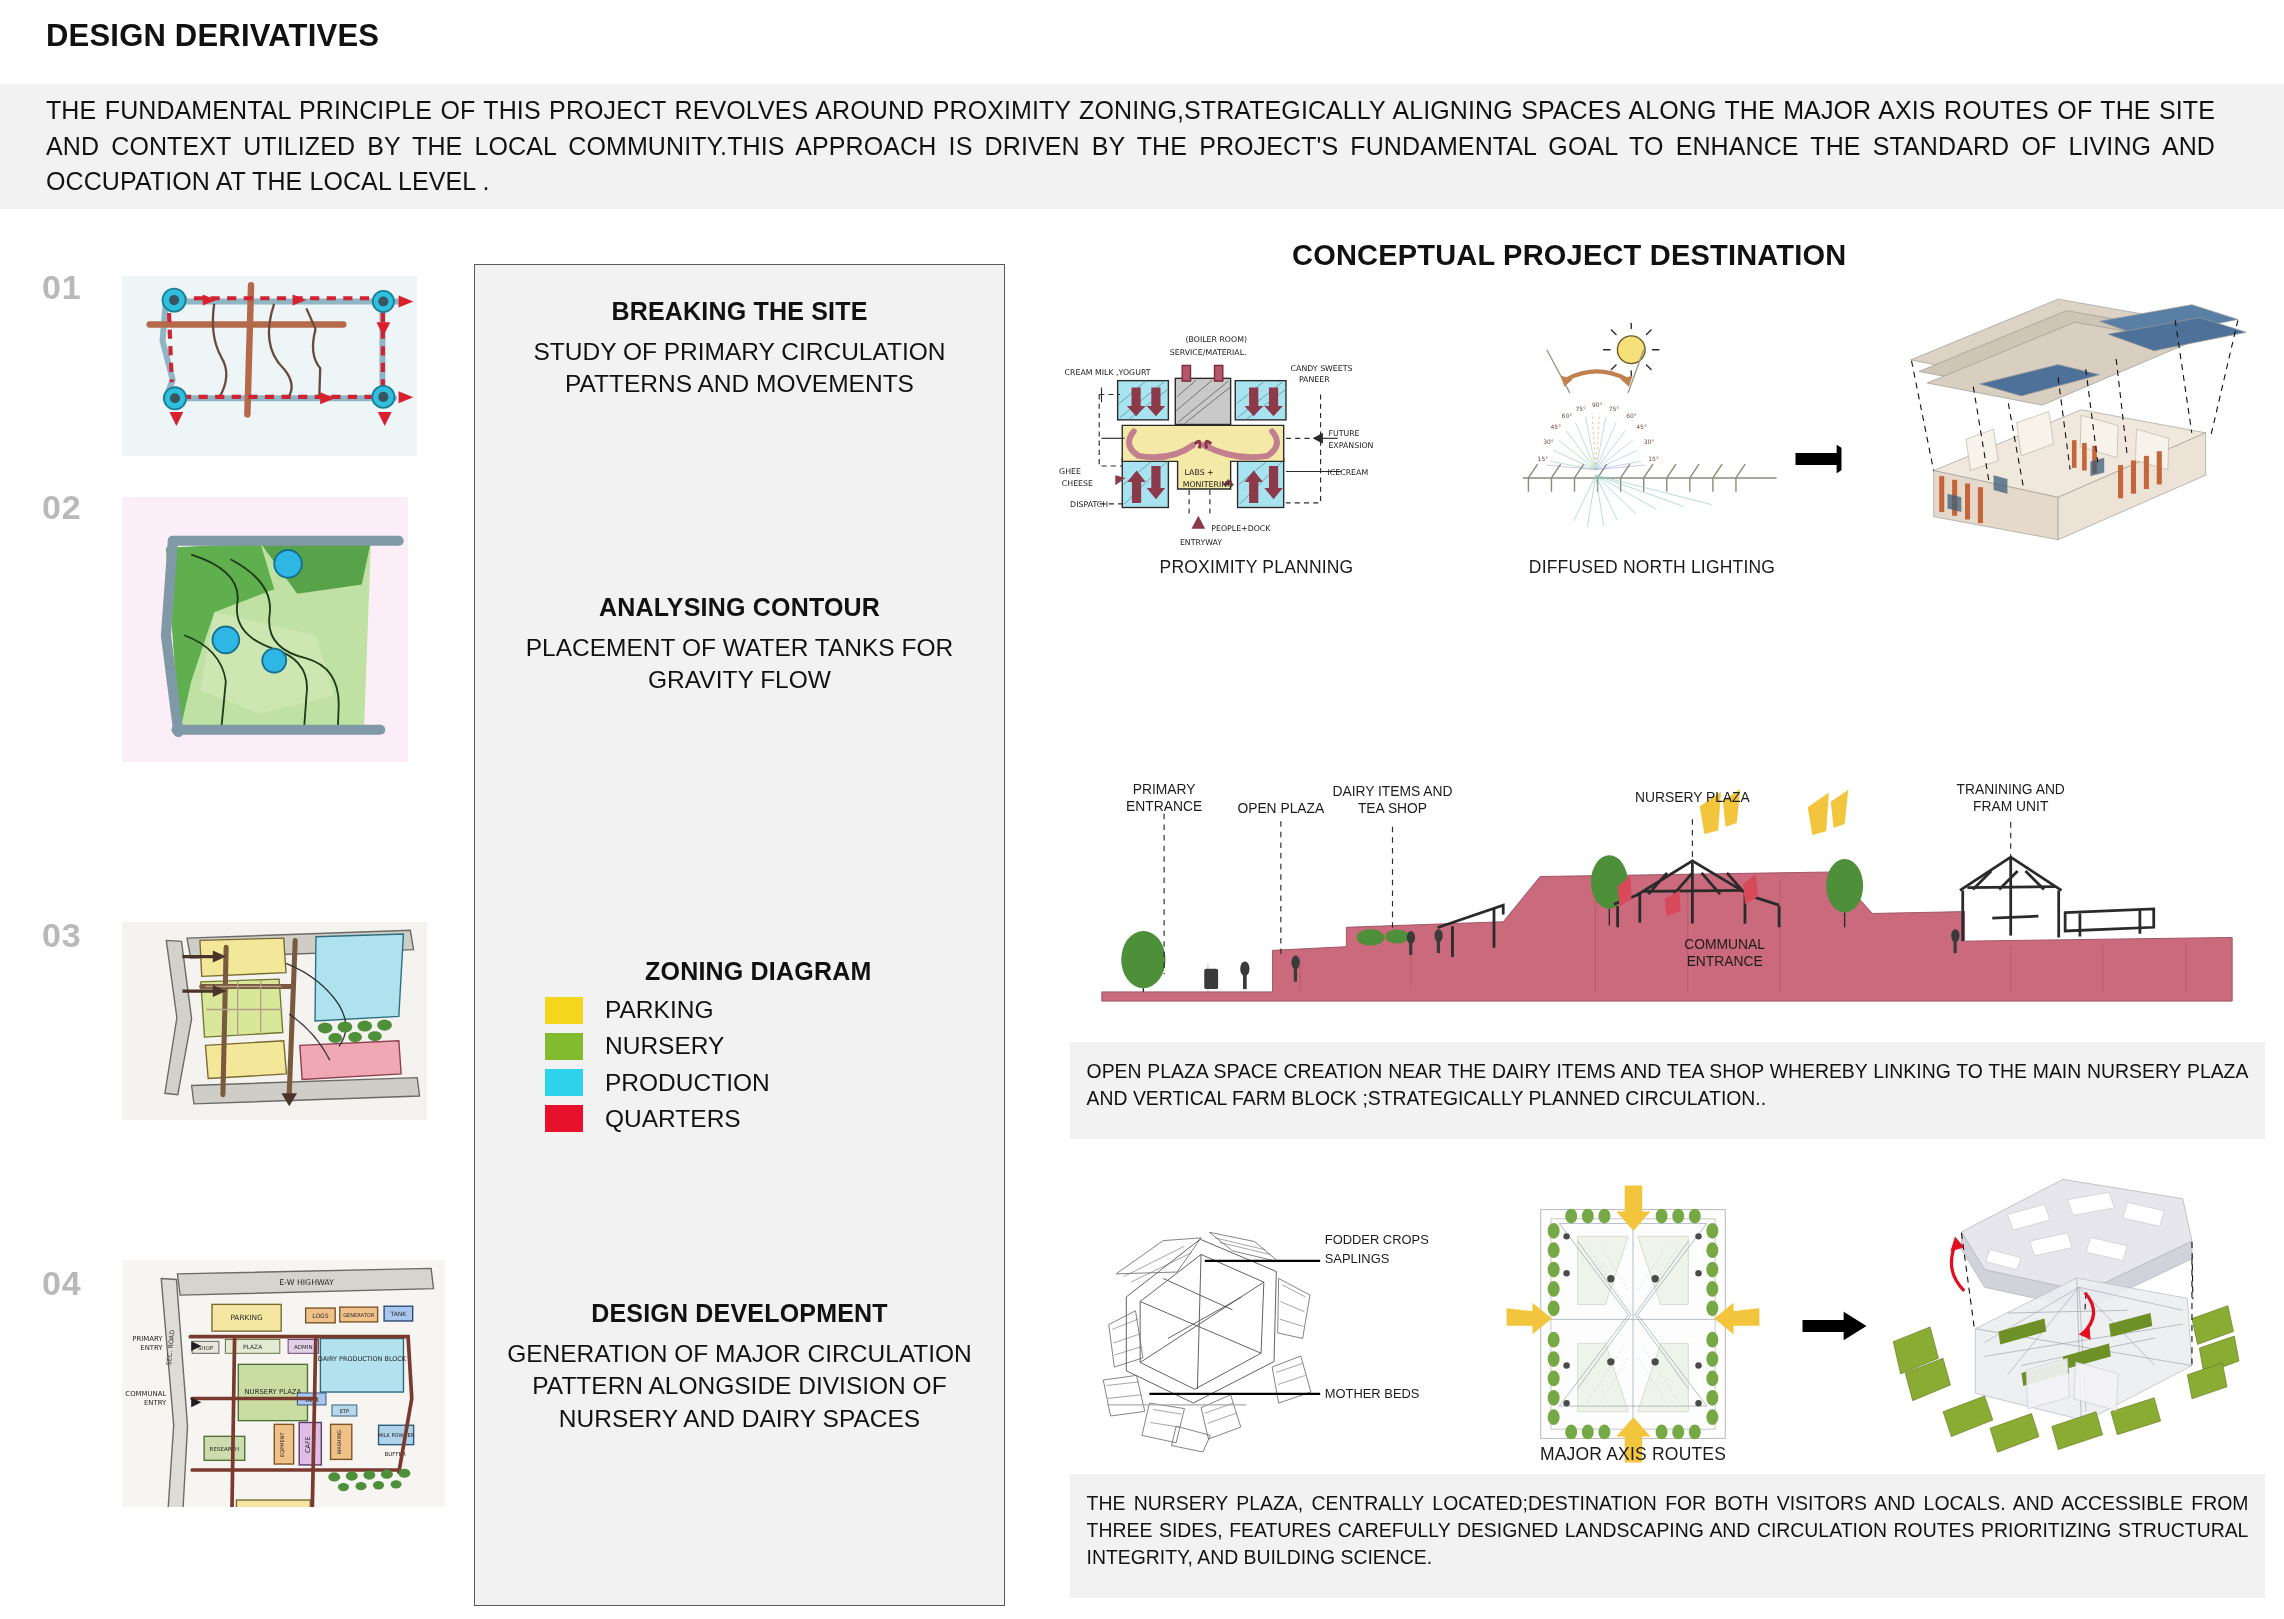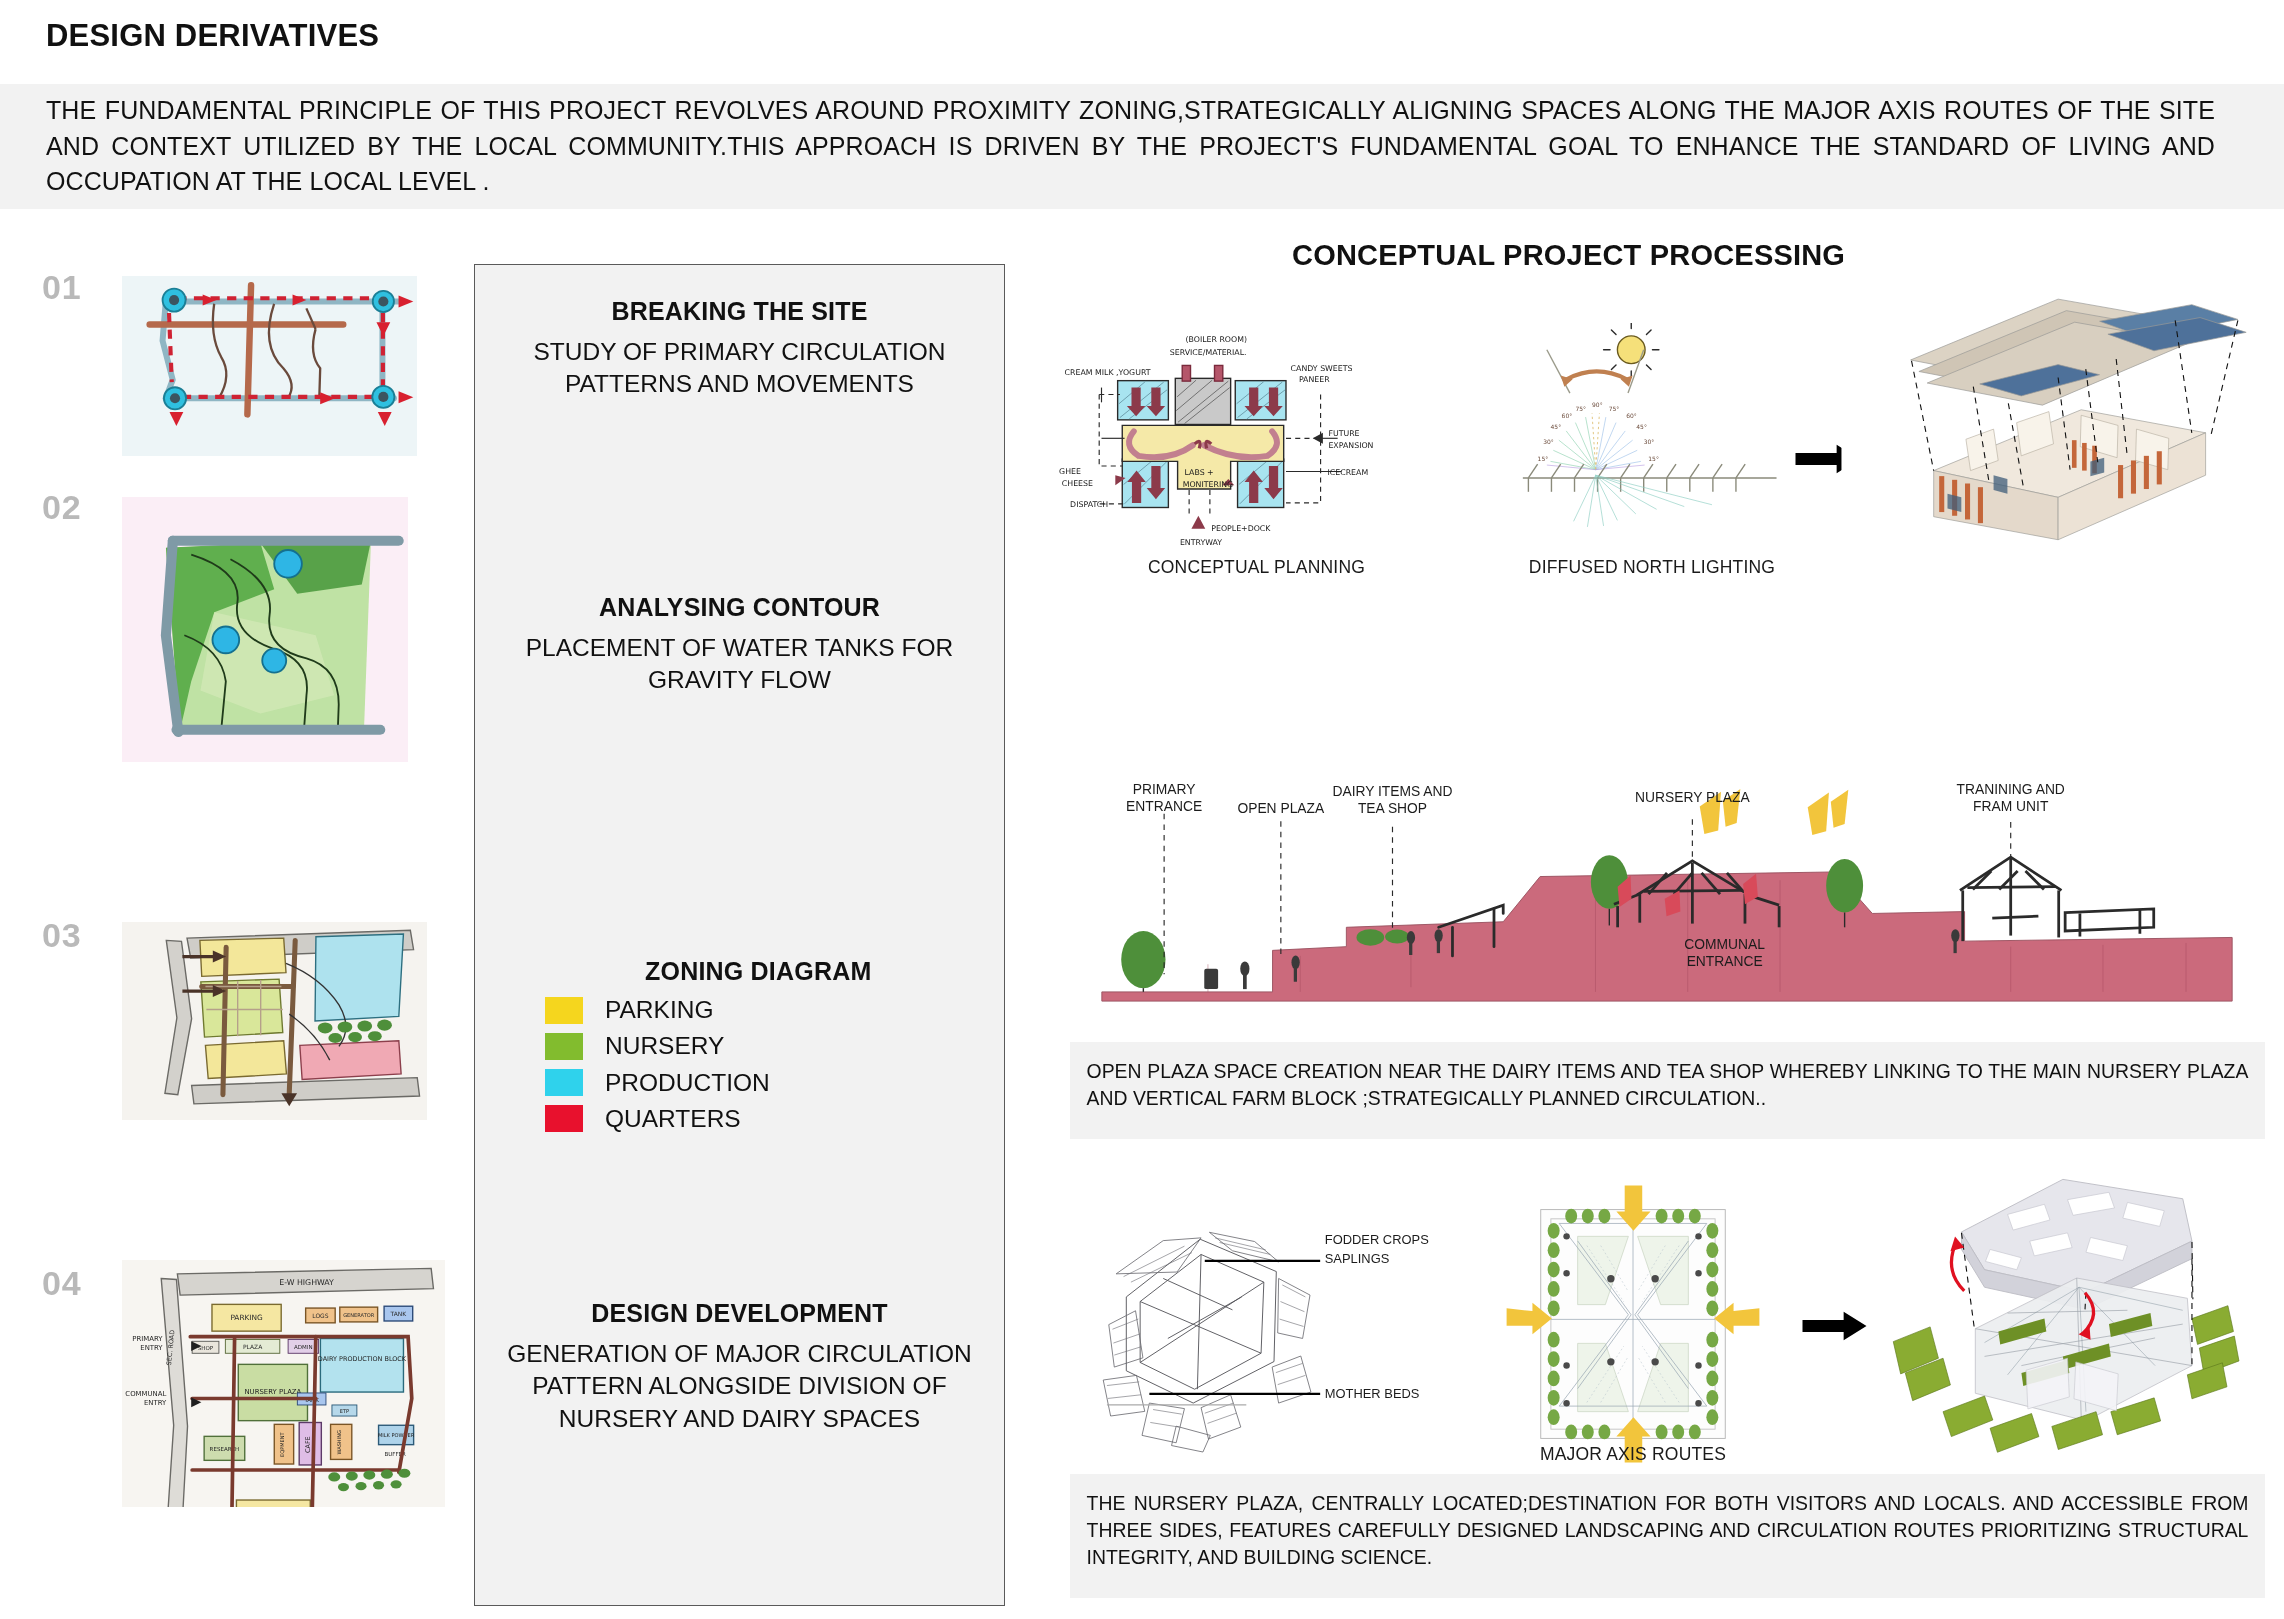--- a/index.html
+++ b/index.html
@@ -335,21 +335,21 @@
         </div>
       </div>
     </div>
 
     <div class="mid-block" style="top:1034px;">
       <div class="mid-head">DESIGN DEVELOPMENT</div>
       <div class="mid-body">GENERATION OF MAJOR CIRCULATION PATTERN ALONGSIDE DIVISION OF NURSERY AND DAIRY SPACES</div>
     </div>
   </div>
 
-  <div class="right-title">CONCEPTUAL PROJECT PROCESSING</div>
+  <div class="right-title">CONCEPTUAL PROJECT DESTINATION</div>
 
   <div class="fig" style="left:1046px; top:323px; width:337px; height:226px;text-align:right;">
     <svg viewBox="0 0 730 490" width="337" height="226">
       <rect width="730" height="490" fill="#ffffff"></rect>
       <rect x="280" y="120" width="120" height="100" fill="#c9c9c9" stroke="#2a2a2a" stroke-width="3"></rect>
       <g stroke="#6a6a6a" stroke-width="2">
         <path d="M286,215 L395,126"></path>
           <path d="M300,218 L398,140"></path>
           <path d="M282,190 L360,124"></path>
           <path d="M284,160 L325,124"></path>
@@ -420,21 +420,21 @@
         <text x="28" y="328"><tspan x="28" dy="0">GHEE</tspan><tspan x="34" dy="26">CHEESE</tspan></text>
         <text x="52" y="400">DISPATCH</text>
         <text x="300" y="330"><tspan x="300" dy="0">LABS +</tspan><tspan x="296" dy="26">MONITERING</tspan></text>
         <text x="612" y="244"><tspan x="612" dy="0">FUTURE</tspan><tspan x="612" dy="26">EXPANSION</tspan></text>
         <text x="610" y="330">ICECREAM</text>
         <text x="358" y="452">PEOPLE+DOCK</text>
         <text x="290" y="482">ENTRYWAY</text>
       </g>
     </svg>
   </div>
-  <div class="fig-cap" style="left:1088px; top:557px; width:337px;">CONCEPTUAL PLANNING</div>
+  <div class="fig-cap" style="left:1088px; top:557px; width:337px;">PROXIMITY PLANNING</div>
 
   <div class="fig" style="left:1518px; top:323px; width:268px; height:226px;">
     <svg viewBox="0 0 580 490" width="268" height="226">
       <rect width="580" height="490" fill="#ffffff"></rect>
       <circle cx="245" cy="58" r="30" fill="#f5e07a" stroke="#6a5a1e" stroke-width="3"></circle>
       <g stroke="#2a2a2a" stroke-width="3" stroke-linecap="round">
         <path d="M245,12 V-2"></path>
           <path d="M245,104 V118"></path>
           <path d="M199,58 H185"></path>
           <path d="M291,58 H305"></path>

